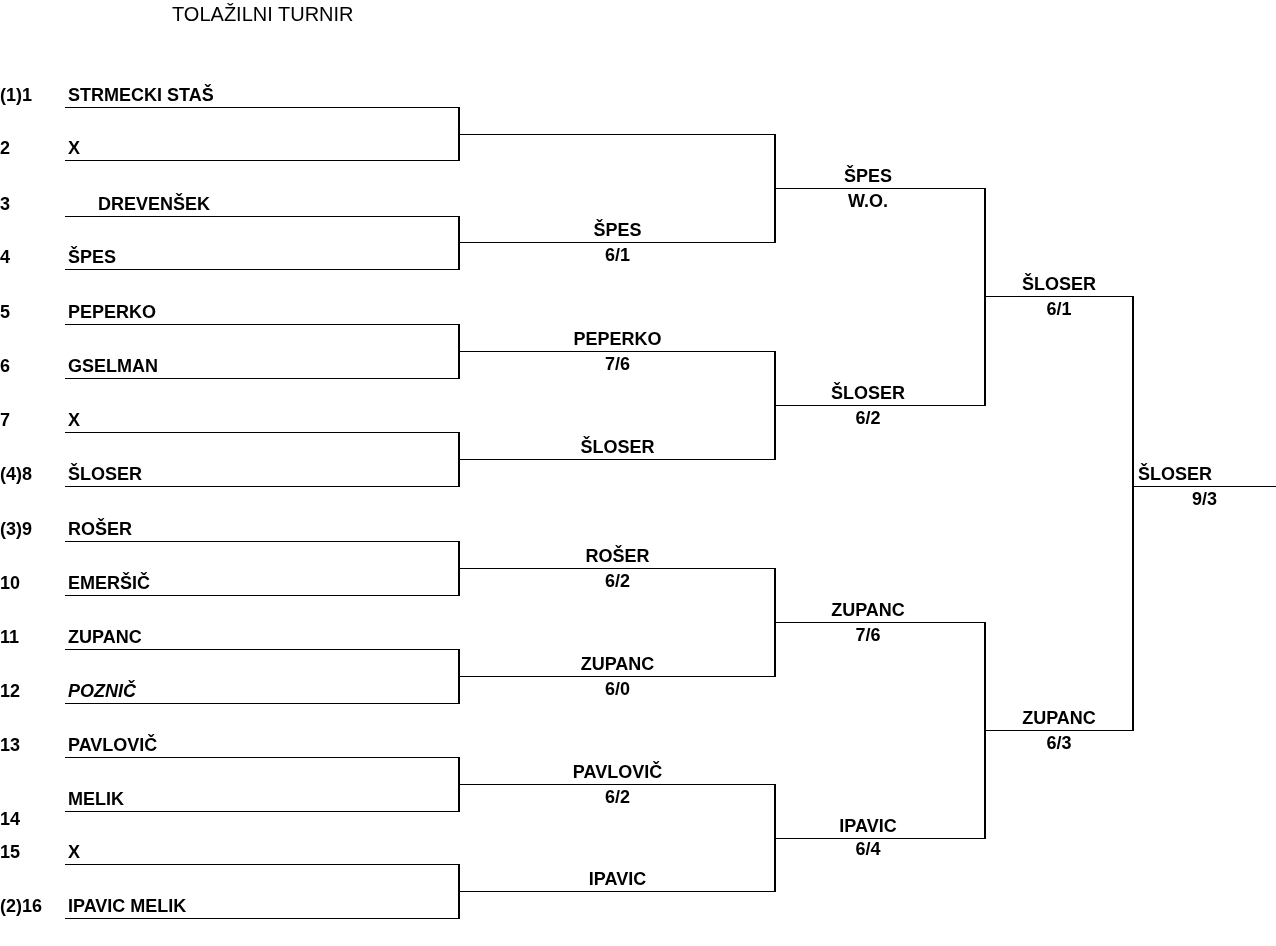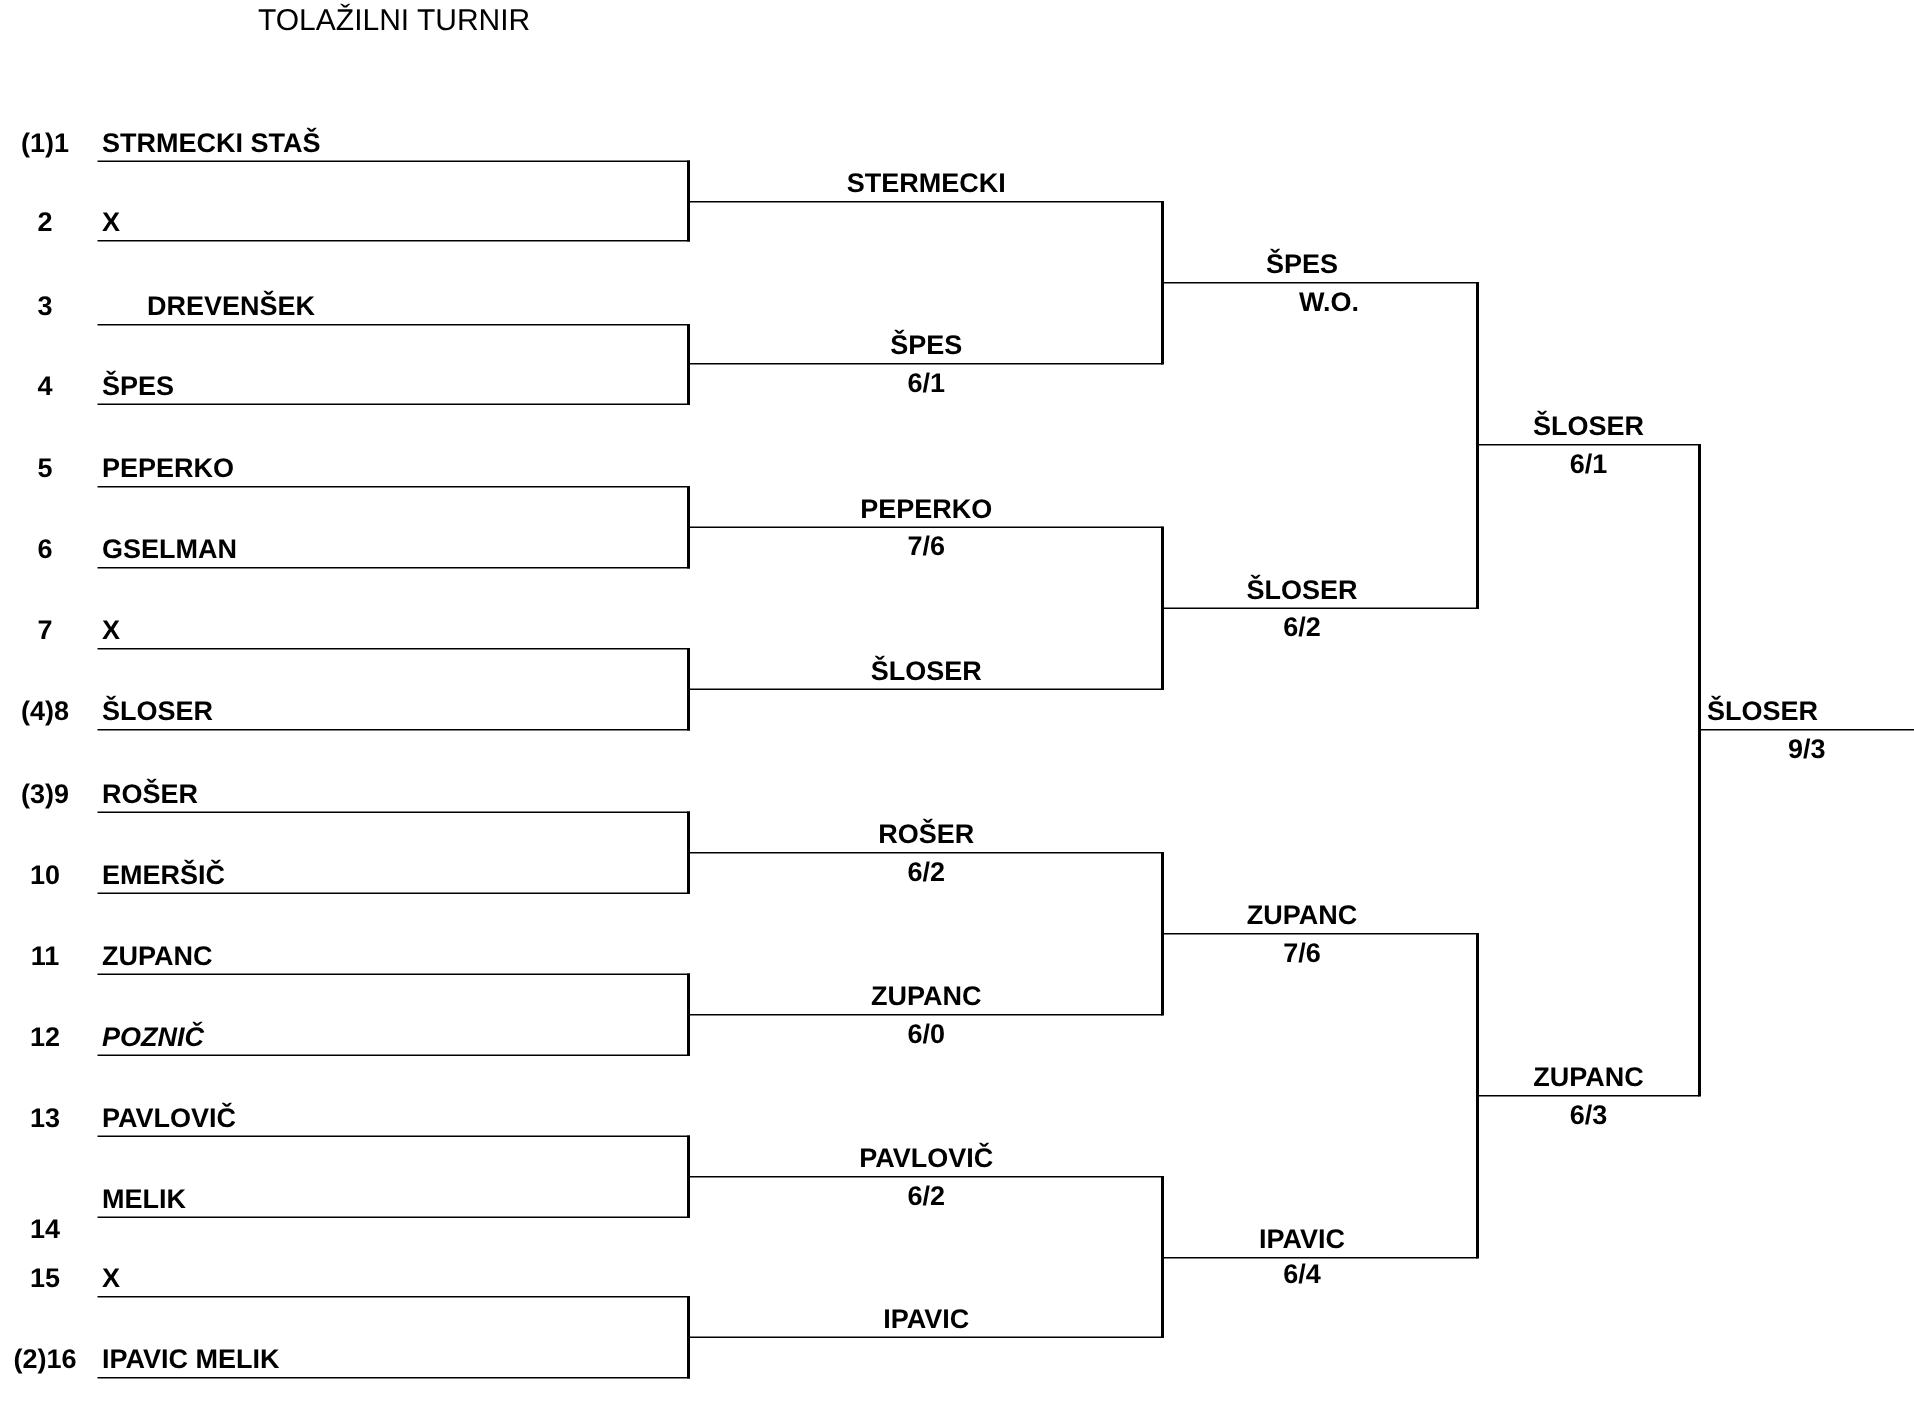--- a/index.html
+++ b/index.html
@@ -13,21 +13,21 @@
   }
   .title{
     position:absolute;
     font-size:20px;
     font-weight:normal;
     white-space:nowrap;
   }
   .seed{
     position:absolute;
     width:60px;
-    text-align:center;
+    text-align:left;
     font-size:18px;
     font-weight:bold;
     height:20px;line-height:20px;
     white-space:nowrap;
   }
   .pname{
     position:absolute;
     font-size:18px;
     font-weight:bold;
     height:20px;line-height:20px;
@@ -126,21 +126,20 @@
   <div class="vline" style="left:458px;top:107px;height:54px;"></div>
   <div class="vline" style="left:458px;top:216px;height:54px;"></div>
   <div class="vline" style="left:458px;top:324px;height:55px;"></div>
   <div class="vline" style="left:458px;top:432px;height:55px;"></div>
   <div class="vline" style="left:458px;top:541px;height:55px;"></div>
   <div class="vline" style="left:458px;top:649px;height:55px;"></div>
   <div class="vline" style="left:458px;top:757px;height:55px;"></div>
   <div class="vline" style="left:458px;top:864px;height:55px;"></div>
 
   <div class="hline" style="left:459px;top:134px;width:316px;"></div>
-  <div class="cname" style="left:460px;top:112px;width:315px;">STERMECKI</div>
   <div class="cname" style="left:460px;top:137px;width:315px;"></div>
 
   <div class="hline" style="left:459px;top:242px;width:316px;"></div>
   <div class="cname" style="left:460px;top:220px;width:315px;">ŠPES</div>
   <div class="cname" style="left:460px;top:245px;width:315px;">6/1</div>
 
   <div class="hline" style="left:459px;top:351px;width:316px;"></div>
   <div class="cname" style="left:460px;top:329px;width:315px;">PEPERKO</div>
   <div class="cname" style="left:460px;top:354px;width:315px;">7/6</div>
 
@@ -164,21 +163,21 @@
   <div class="cname" style="left:460px;top:869px;width:315px;">IPAVIC</div>
   <div class="cname" style="left:460px;top:894px;width:315px;"></div>
 
   <div class="vline" style="left:774px;top:134px;height:109px;"></div>
   <div class="vline" style="left:774px;top:351px;height:109px;"></div>
   <div class="vline" style="left:774px;top:568px;height:109px;"></div>
   <div class="vline" style="left:774px;top:784px;height:108px;"></div>
 
   <div class="hline" style="left:775px;top:188px;width:210px;"></div>
   <div class="cname" style="left:775px;top:166px;width:186px;">ŠPES</div>
-  <div class="cname" style="left:775px;top:191px;width:186px;margin-left:18px;">W.O.</div>
+  <div class="cname" style="left:775px;top:191px;width:186px;">W.O.</div>
 
   <div class="hline" style="left:775px;top:405px;width:210px;"></div>
   <div class="cname" style="left:775px;top:383px;width:186px;">ŠLOSER</div>
   <div class="cname" style="left:775px;top:408px;width:186px;">6/2</div>
 
   <div class="hline" style="left:775px;top:622px;width:210px;"></div>
   <div class="cname" style="left:775px;top:600px;width:186px;">ZUPANC</div>
   <div class="cname" style="left:775px;top:625px;width:186px;">7/6</div>
 
   <div class="hline" style="left:775px;top:838px;width:210px;"></div>

